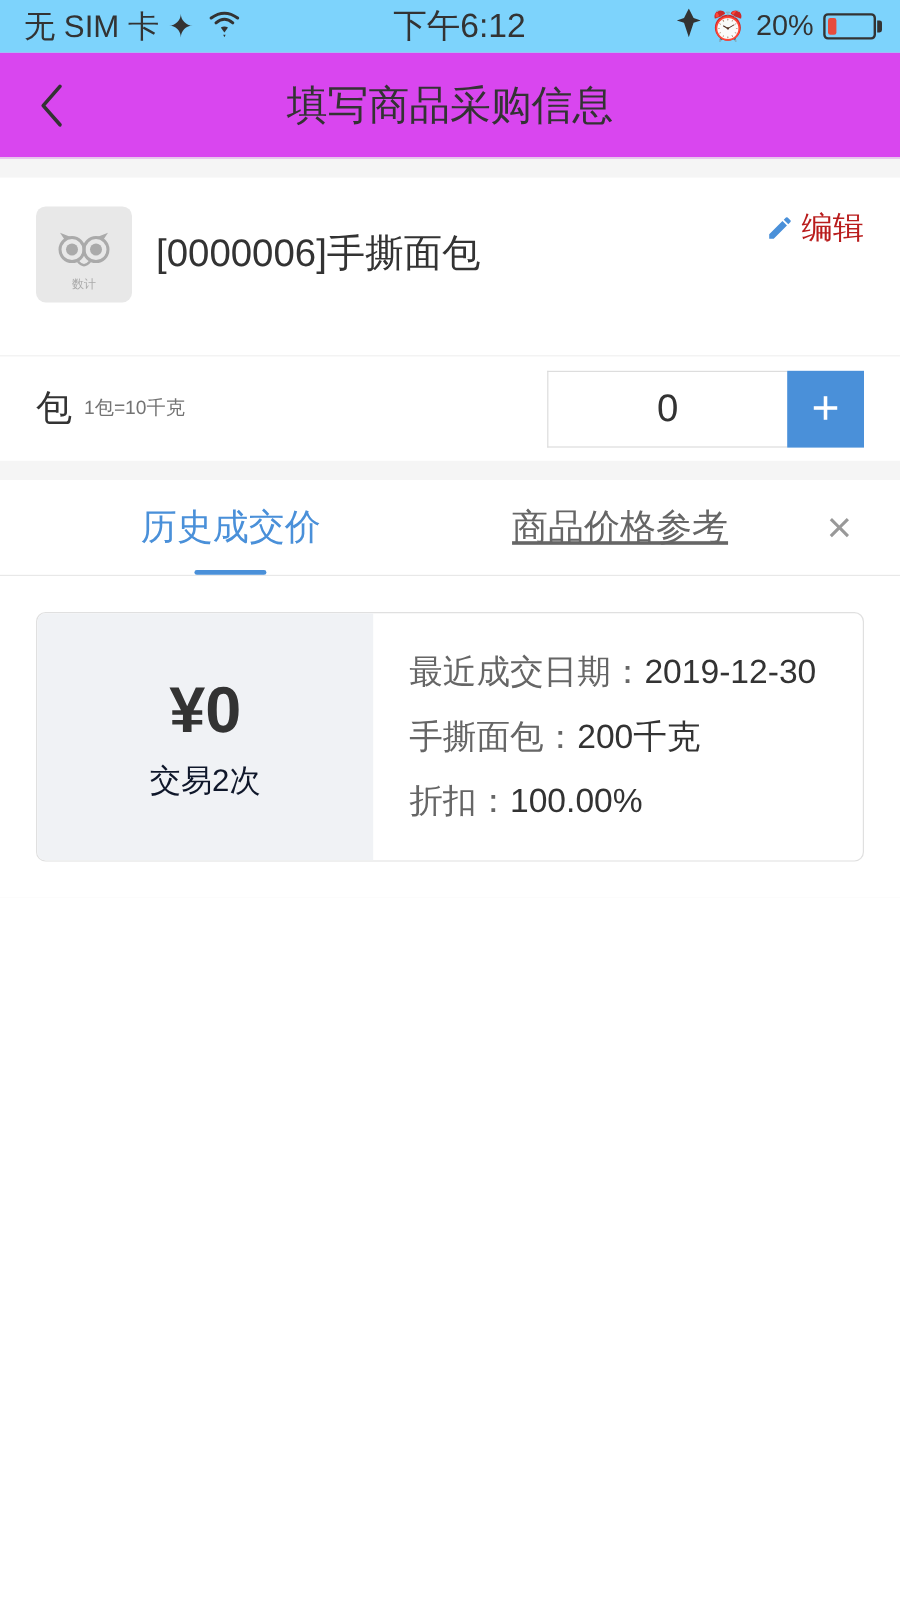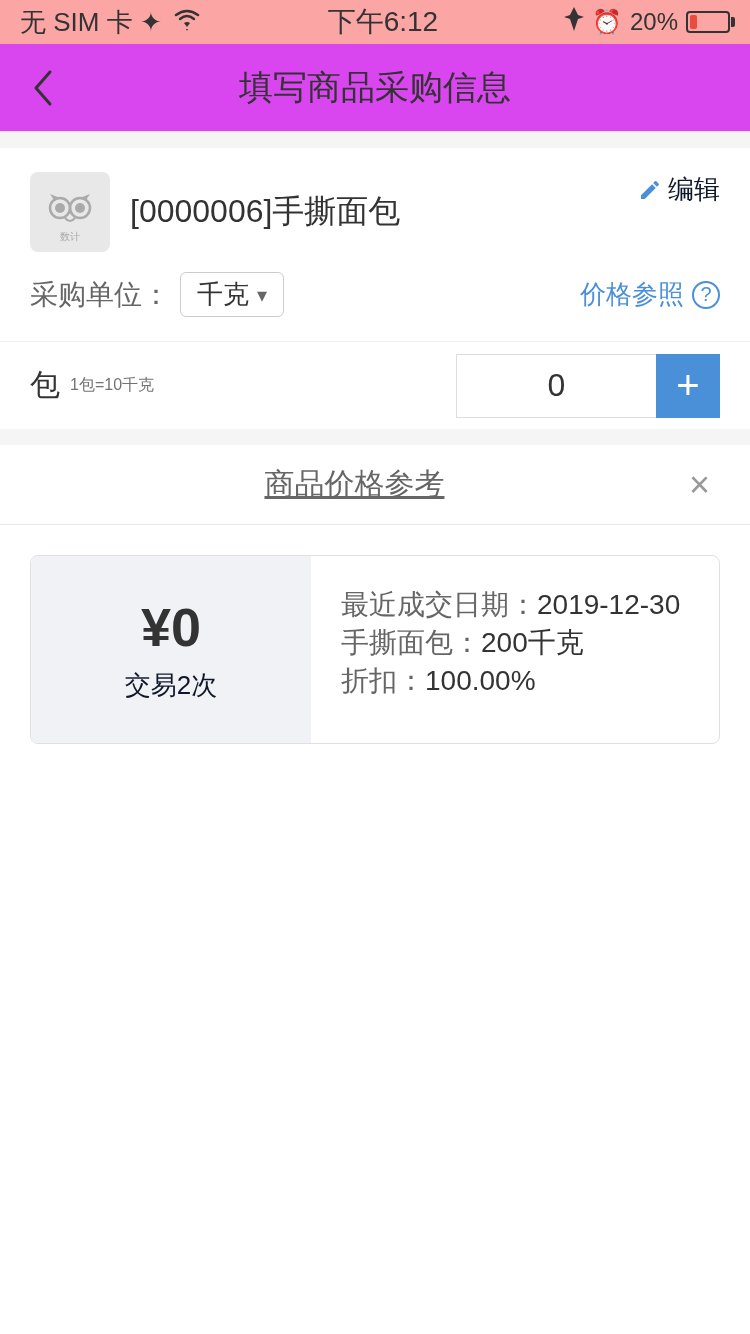--- a/index.html
+++ b/index.html
@@ -9,21 +9,21 @@
       min-height: 1334px;
       font-family: -apple-system, "PingFang SC", "Helvetica Neue", Arial, sans-serif;
       background: #f5f5f5;
       overflow-x: hidden;
     }
 
     
     .status-bar {
       width: 750px;
       height: 44px;
-      background: #fca5a5;
+      background: #7dd3fc;
       display: flex;
       align-items: center;
       justify-content: space-between;
       padding: 0 20px;
       font-size: 28px;
     }
     .status-left {
       font-size: 26px;
       color: #333;
       display: flex;
@@ -132,21 +132,21 @@
     }
     .product-name {
       font-size: 32px;
       color: #333;
       font-weight: 500;
     }
     .edit-btn {
       display: flex;
       align-items: center;
       gap: 6px;
-      color: #0f172a;
+      color: #b91c1c;
       font-size: 26px;
       cursor: pointer;
       text-align: right;
     }
     .product-unit-row {
       display: flex;
       align-items: center;
       justify-content: space-between;
     }
     .unit-label {
@@ -322,21 +322,21 @@
     .price-transactions {
       font-size: 26px;
       color: #0f172a;
       margin-top: 10px;
     }
     .price-right-panel {
       flex: 1;
       padding: 30px;
       display: flex;
       flex-direction: column;
-      gap: 0;
+      gap: 16px;
     }
     .info-row {
       font-size: 28px;
       color: #333;
       display: flex;
       align-items: center;
     }
     .info-label {
       color: #666;
     }
@@ -409,48 +409,39 @@
       <div class="product-name">[0000006]手撕面包</div>
     </div>
     <div class="edit-btn">
       <svg width="24" height="24" viewBox="0 0 24 24">
         <path d="M3 17.25V21h3.75L17.81 9.94l-3.75-3.75L3 17.25zM20.71 7.04c.39-.39.39-1.02 0-1.41l-2.34-2.34a1 1 0 0 0-1.41 0l-1.83 1.83 3.75 3.75 1.83-1.83z" fill="#4a90d9"></path>
       </svg>
       <span>编辑</span>
     </div>
   </div>
 
-  <div class="product-unit-row">
-    <div class="unit-label">
-      <span>采购单位：</span>
-      <div class="unit-dropdown">
-        <span>千克</span>
-        <span class="arrow">▾</span>
-      </div>
-    </div>
-    <div class="price-ref">
-      <span>价格参照</span>
-      <div class="help-icon">?</div>
-    </div>
-  </div>
 </div>
 
 <div class="quantity-section">
   <div class="quantity-label">
     <span class="qty-unit">包</span>
     <span class="qty-conversion">1包=10千克</span>
   </div>
   <div class="quantity-control">
     <input class="qty-input" type="text" value="0" style="">
     <button class="qty-plus">+</button>
   </div>
 </div>
 
 <div class="tabs-section">
   <div class="tabs-header">
+    <div class="tab-item active">
+      <span>历史成交价</span>
+      <div class="tab-underline"></div>
+    </div>
     <div class="tab-item inactive">
       <span>商品价格参考</span>
     </div>
     <div class="close-btn">×</div>
   </div>
 
   <div class="tab-content">
     <div class="price-card">
       <div class="price-left-panel">
         <div class="price-amount">

